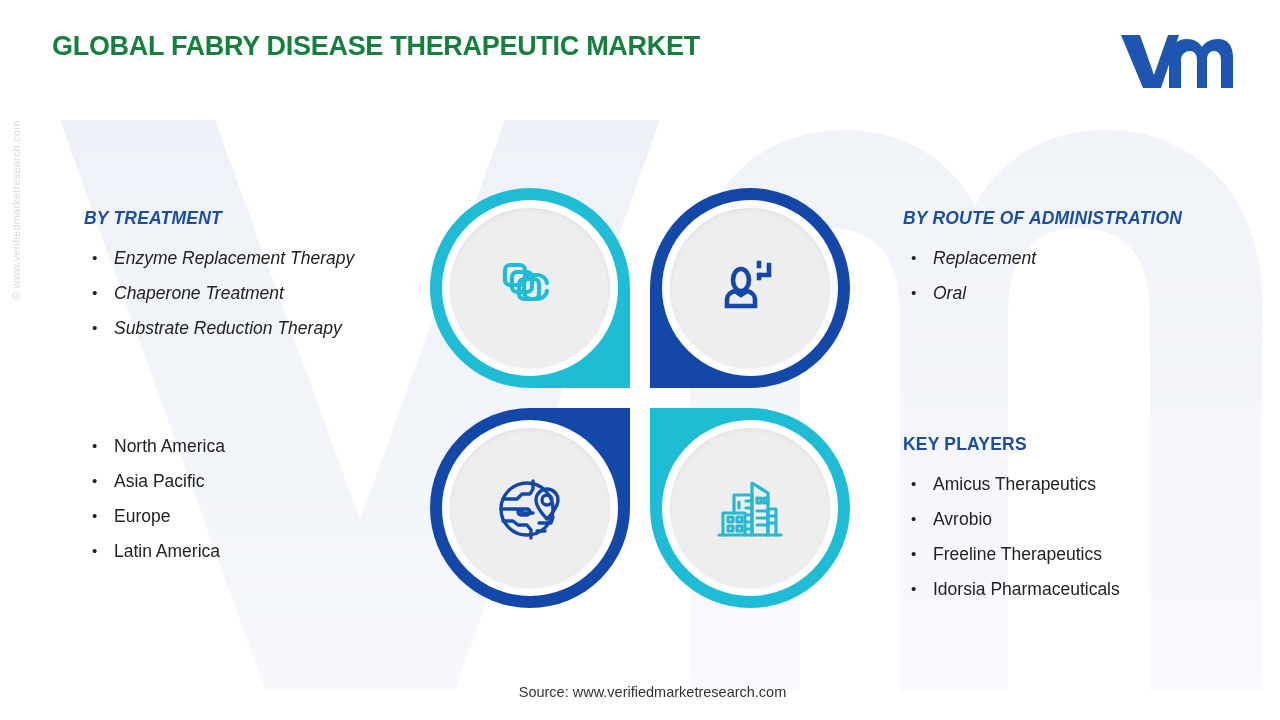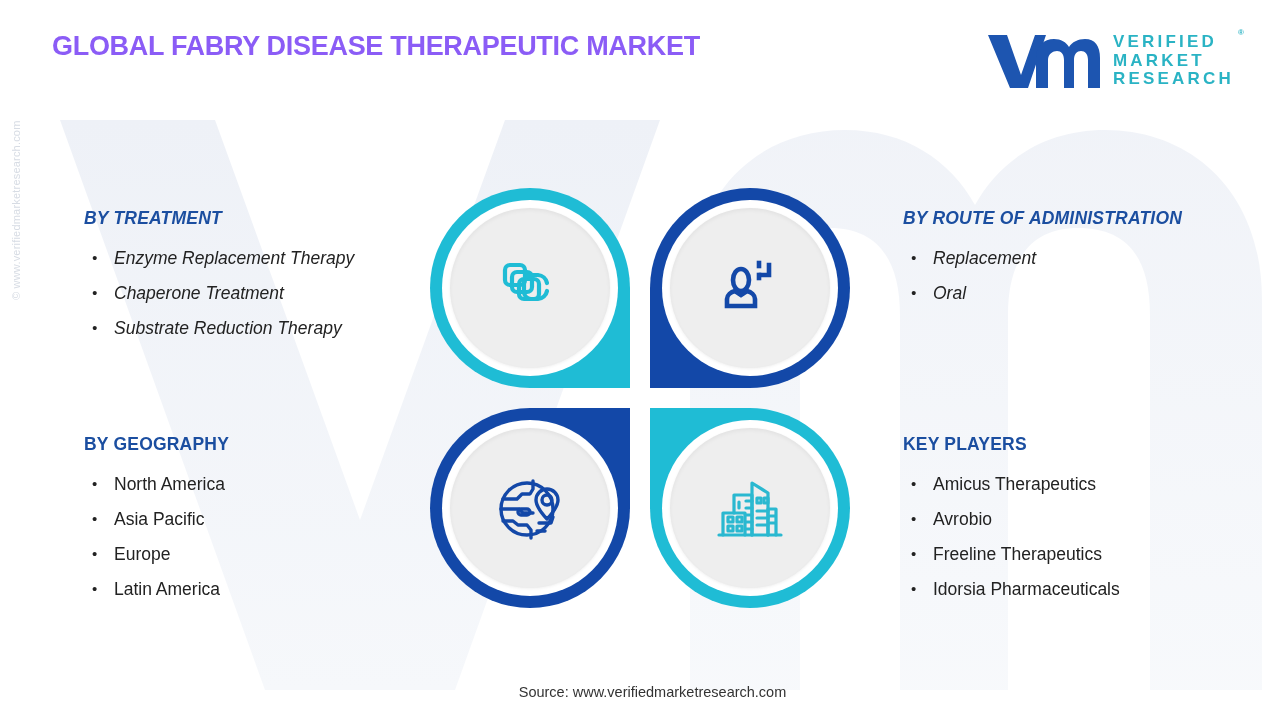--- a/index.html
+++ b/index.html
@@ -42,21 +42,21 @@
   
   .header {
     position: absolute;
     left: 52px;
     top: 30px;
     z-index: 5;
   }
   .title-main {
     font-size: 27px;
     font-weight: bold;
-    color: #8b5cf6;
+    color: #15803d;
     letter-spacing: -0.3px;
     line-height: 1.2;
     white-space: nowrap;
   }
   .title-sub {
     margin-top: 22px;
     font-size: 26px;
     font-weight: bold;
     color: #1b4ea0;
     letter-spacing: 0.3px;
@@ -252,26 +252,20 @@
              C86 12 92 9 99 9
              C109 9 114 16 114 28
              L114 58 L102 58 L102 30
              C102 24 99 21 95 21
              C91 21 88 24 88 30
              L88 58 L78 58 L78 30
              C78 24 75 21 71 21
              C67 21 62 24 62 30
              L62 58 Z" fill="#1d55b0"></path>
   </svg>
-  <div class="logo-words">
-    <span>VERIFIED</span>
-    <span>MARKET</span>
-    <span>RESEARCH</span>
-    <span class="logo-reg">®</span>
-  </div>
 </div>
 
 <div class="col col-left block-tr">
   <div class="sec-head">BY TREATMENT</div>
   <ul class="sec-list">
     <li>
       <span class="bullet">•</span>
       <span class="txt">Enzyme Replacement Therapy</span>
     </li>
     <li>
@@ -279,21 +273,20 @@
       <span class="txt">Chaperone Treatment</span>
     </li>
     <li>
       <span class="bullet">•</span>
       <span class="txt">Substrate Reduction Therapy</span>
     </li>
   </ul>
 </div>
 
 <div class="col col-left block-br">
-  <div class="sec-head">BY GEOGRAPHY</div>
   <ul class="sec-list">
     <li>
       <span class="bullet">•</span>
       <span class="txt">North America</span>
     </li>
     <li>
       <span class="bullet">•</span>
       <span class="txt">Asia Pacific</span>
     </li>
     <li>

